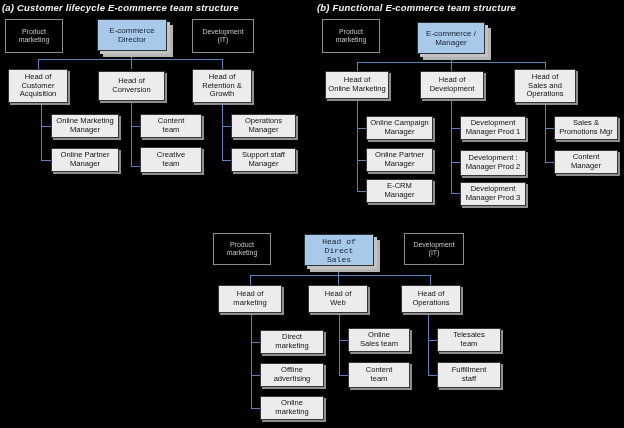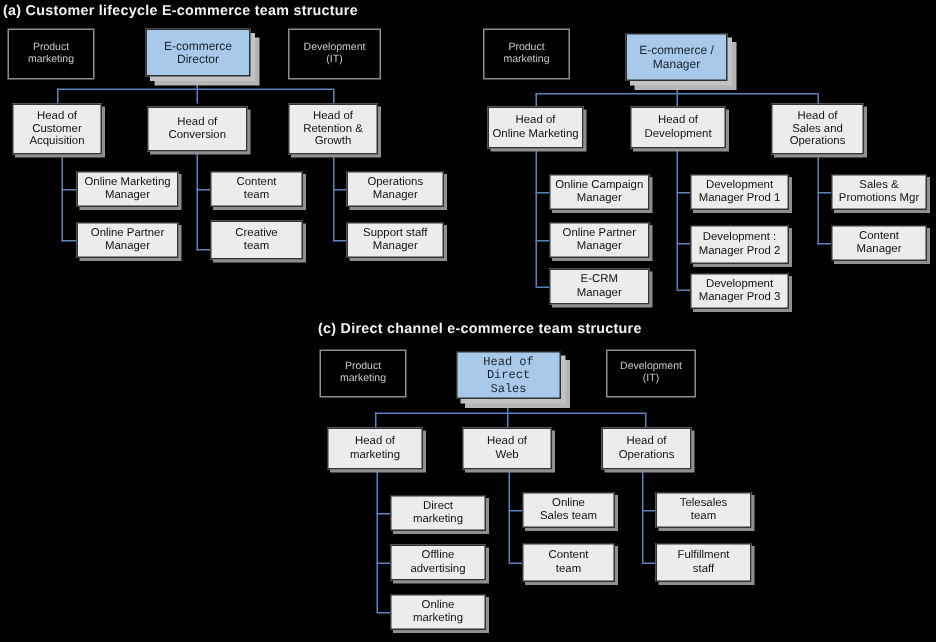--- a/index.html
+++ b/index.html
@@ -12,20 +12,21 @@
 
   
   .panel-title{
     position:absolute;
     color:#f2f2f2;
     font-size:9.5px;
     font-weight:bold;
     letter-spacing:.2px;
     white-space:nowrap;
     line-height:11px;
+    font-style:italic;
   }
 
   
   .node{
     position:absolute;
     box-sizing:border-box;
     display:flex;
     align-items:center;
     justify-content:center;
     text-align:center;
@@ -146,20 +147,21 @@
   <div class="ln h" style="left:222px;top:160px;width:9px;"></div>
   <div class="node leaf" style="left:231px;top:114px;width:65px;height:24px;">
     <span class="txt">Operations
 Manager</span>
   </div>
   <div class="node leaf" style="left:231px;top:148px;width:65px;height:24px;">
     <span class="txt">Support staff
 Manager</span>
   </div>
 
+  <div class="panel-title" style="left:317px;top:2px;">(b) Functional E-commerce team structure</div>
 
   <div class="node ghost" style="left:322px;top:19px;width:58px;height:34px;">
     <span class="txt">Product
 marketing</span>
   </div>
 
   <div class="node lead" style="left:417px;top:22px;width:68px;height:32px;">
     <span class="txt">E-commerce /
 Manager</span>
   </div>
@@ -223,21 +225,20 @@
   <div class="ln h" style="left:545px;top:162px;width:9px;"></div>
   <div class="node leaf" style="left:554px;top:116px;width:64px;height:24px;">
     <span class="txt">Sales &amp;
 Promotions Mgr</span>
   </div>
   <div class="node leaf" style="left:554px;top:150px;width:64px;height:24px;">
     <span class="txt">Content
 Manager</span>
   </div>
 
-  <div class="panel-title" style="left:212px;top:214px;">(c) Direct channel e-commerce team structure</div>
 
   <div class="node ghost" style="left:213px;top:233px;width:58px;height:32px;">
     <span class="txt">Product
 marketing</span>
   </div>
   <div class="node ghost" style="left:404px;top:233px;width:60px;height:32px;">
     <span class="txt">Development
 (IT)</span>
   </div>
 

